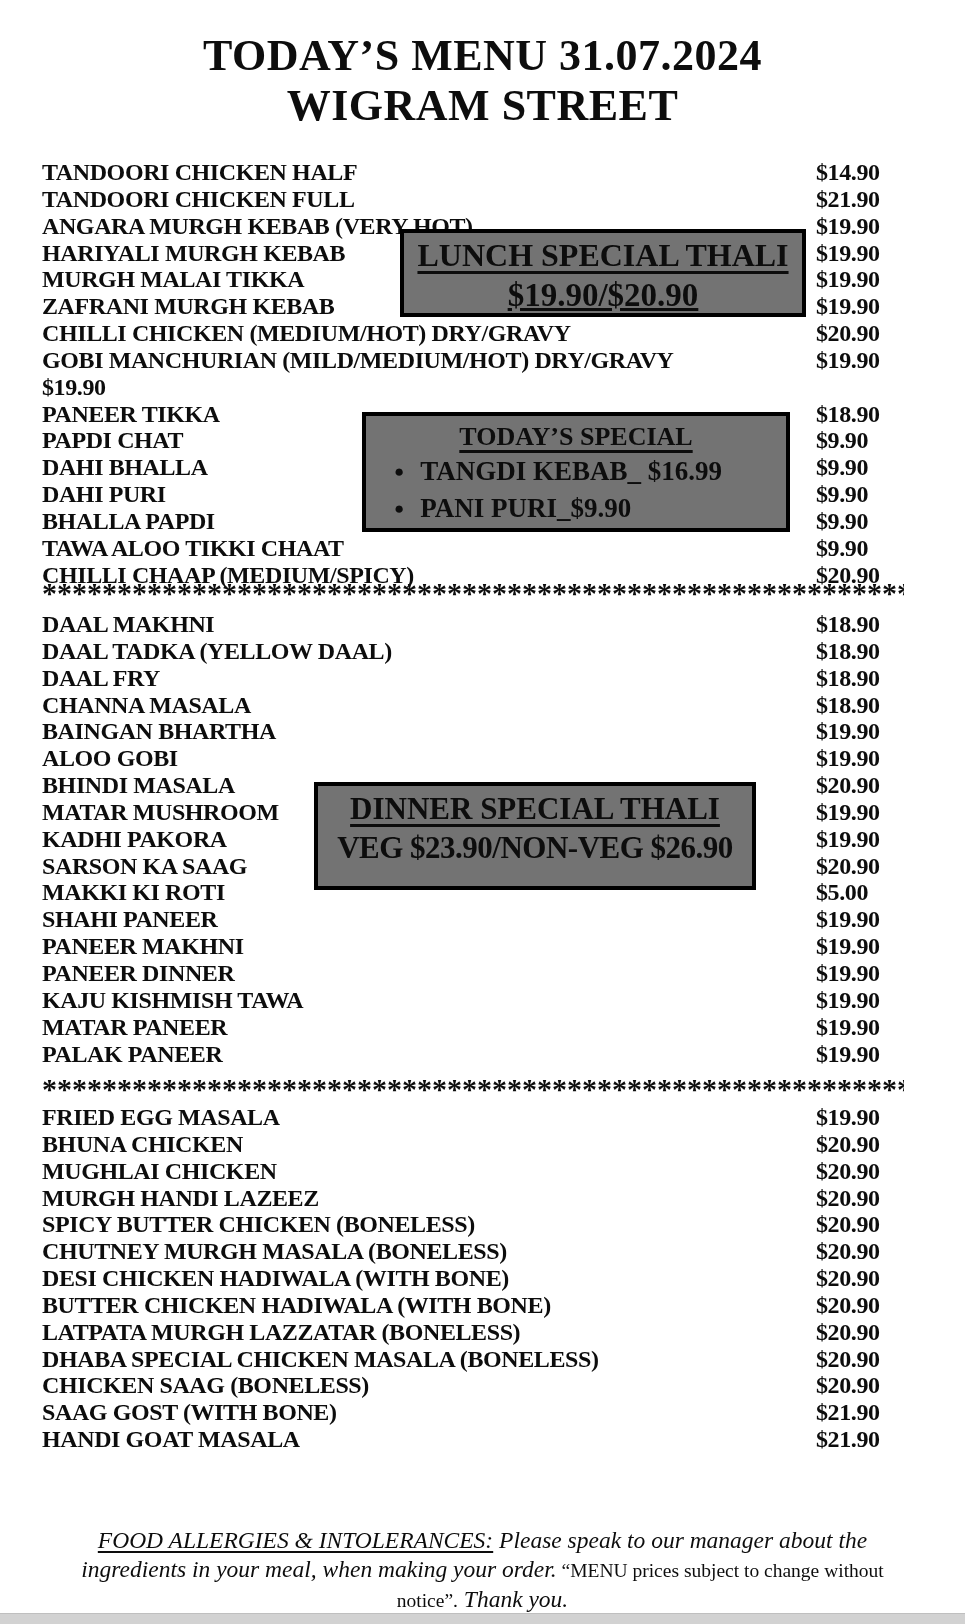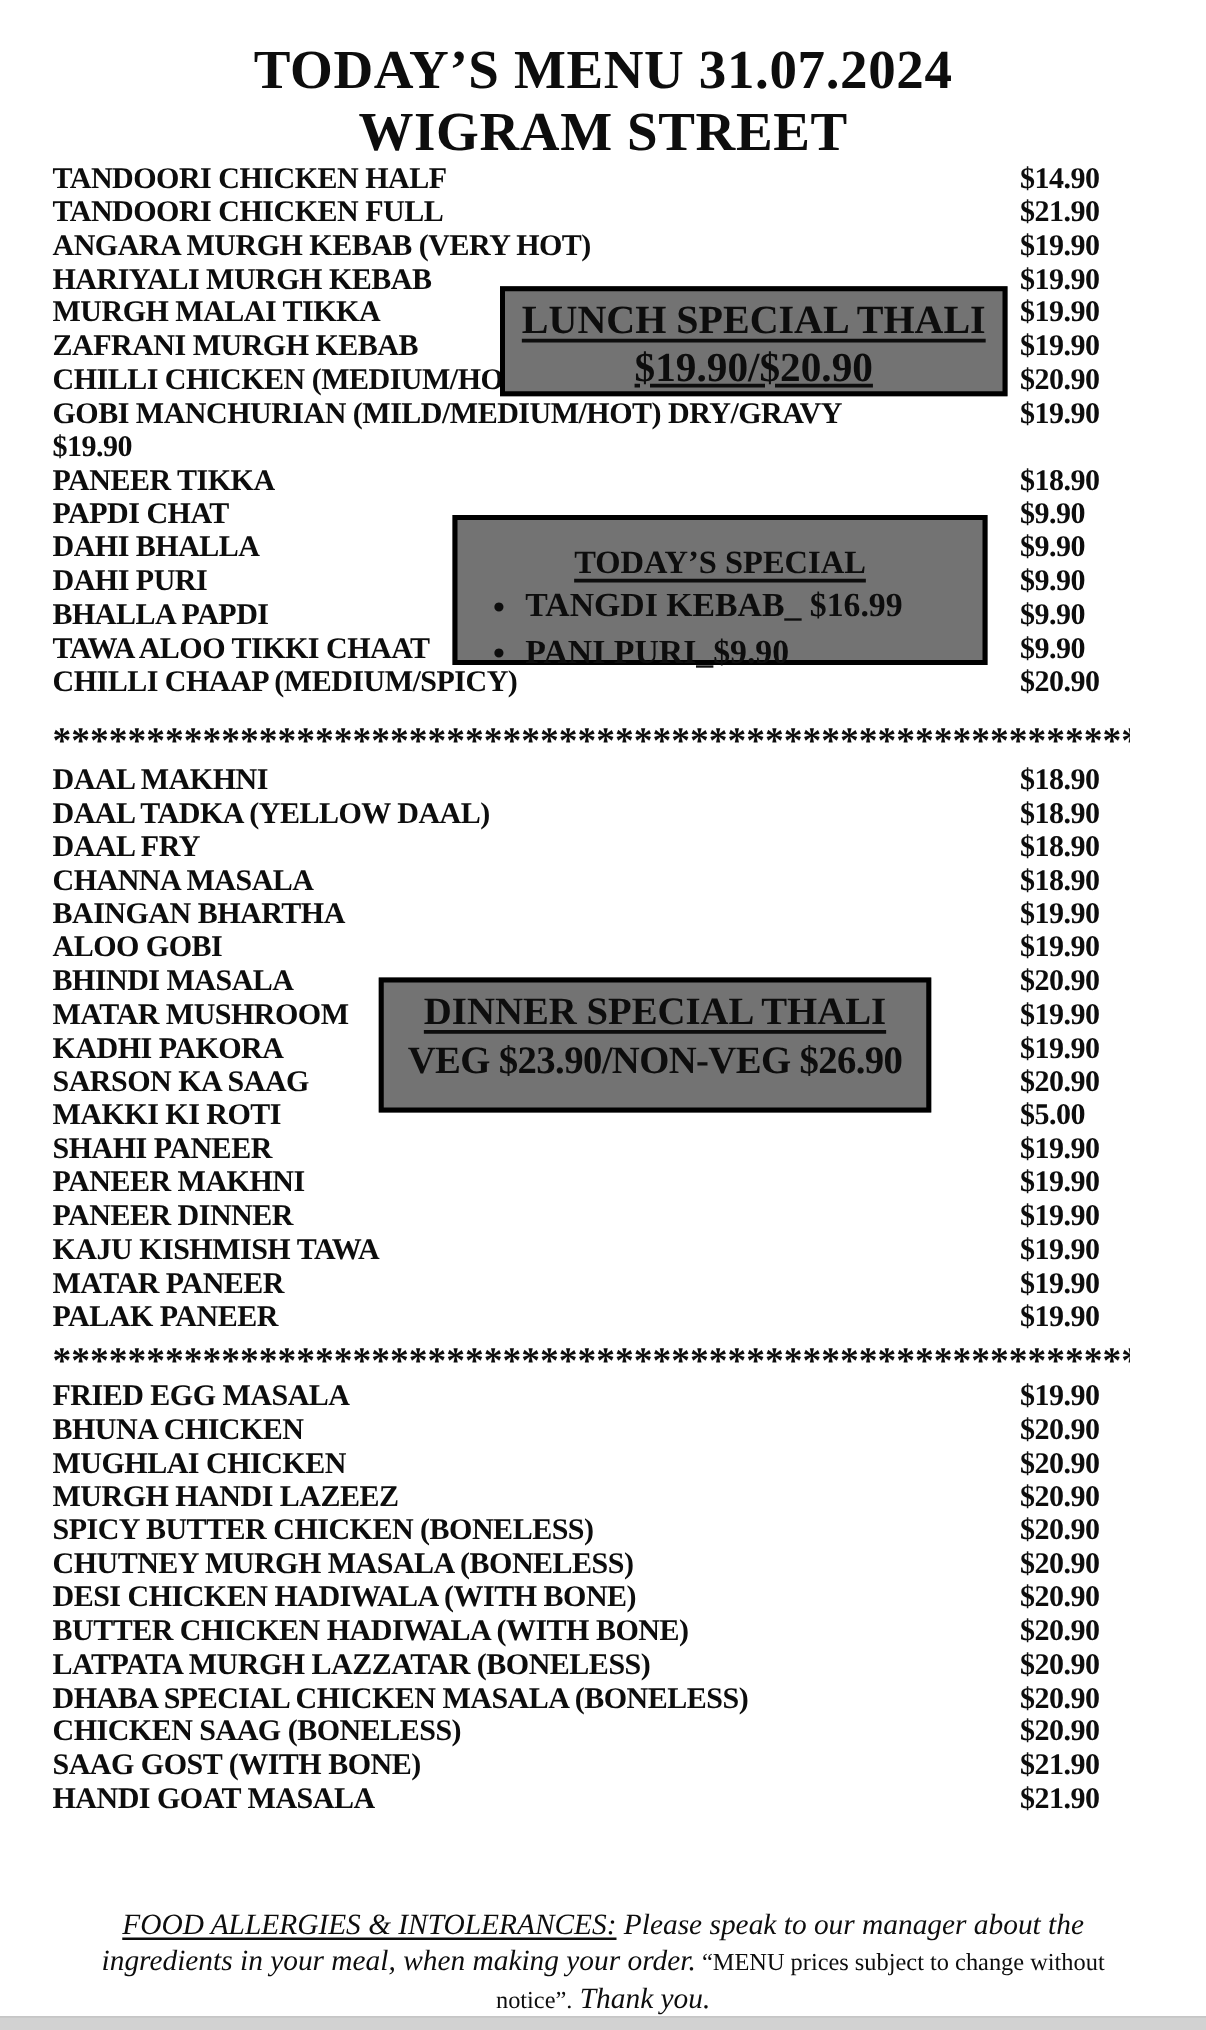--- a/index.html
+++ b/index.html
@@ -24,44 +24,44 @@
   }
   .box {
     position:absolute; border:4px solid #000; background:#737373;
     box-sizing:border-box; text-align:center; font-weight:bold;
   }
   .bt { text-decoration:underline; text-decoration-thickness:3px; text-underline-offset:5px; }
   .lunch { left:400px; top:229px; width:406px; height:88px; }
   .lunch .bt { display:block; font-size:32px; line-height:40px; padding-top:2px; }
   .lunch .bp { display:block; font-size:33px; line-height:40px;text-decoration:underline; }
   .today { left:362px; top:412px; width:428px; height:120px; }
-  .today .bt { display:block; text-align:center; font-size:26px; line-height:33px; padding-top:17px; }
+  .today .bt { display:block; text-align:center; font-size:26px; line-height:33px; padding-top:4px; }
   .today .bullet-row { display:flex; gap:16px; padding-left:28px; font-size:27px; line-height:37px; text-align:left; }
   .today .dot { font-size:17px; align-self:center; line-height:37px; }
-  .dinner { left:303px; top:782px; width:442px; height:108px; }
+  .dinner { left:314px; top:782px; width:442px; height:108px; }
   .dinner .bt { display:block; font-size:31px; line-height:40px; padding-top:3px; }
   .dinner .bp { display:block; font-size:31px; line-height:38px; letter-spacing:-0.5px; }
   .footer { position:absolute; top:1526px; left:0; width:100%; text-align:center; }
   .para { width:832px; margin:0 auto; font-style:italic; font-size:23.5px; line-height:29px; }
   .f-label { text-decoration:underline; text-underline-offset:3px; }
   .f-small { font-style:normal; font-size:19.5px; }
   .phone { font-style:italic; font-size:31px; line-height:36px; margin-top:4px; }
   .bottombar { position:absolute; bottom:0; left:0; width:100%; height:10px; background:#d2d2d2; border-top:1px solid #bfbfbf; }
 </style>
 </head>
 <body>
 
 <div>
 
   <div class="title">
     <div>TODAY’S MENU 31.07.2024</div>
     <div>WIGRAM STREET</div>
   </div>
 
-  <div class="sec" style="top:130px">
+  <div class="sec" style="top:159px">
       <div class="row">
         <span class="nm">TANDOORI CHICKEN HALF</span>
         <span class="pr">$14.90</span>
       </div>
       <div class="row">
         <span class="nm">TANDOORI CHICKEN FULL</span>
         <span class="pr">$21.90</span>
       </div>
       <div class="row">
         <span class="nm">ANGARA MURGH KEBAB (VERY HOT)</span>

